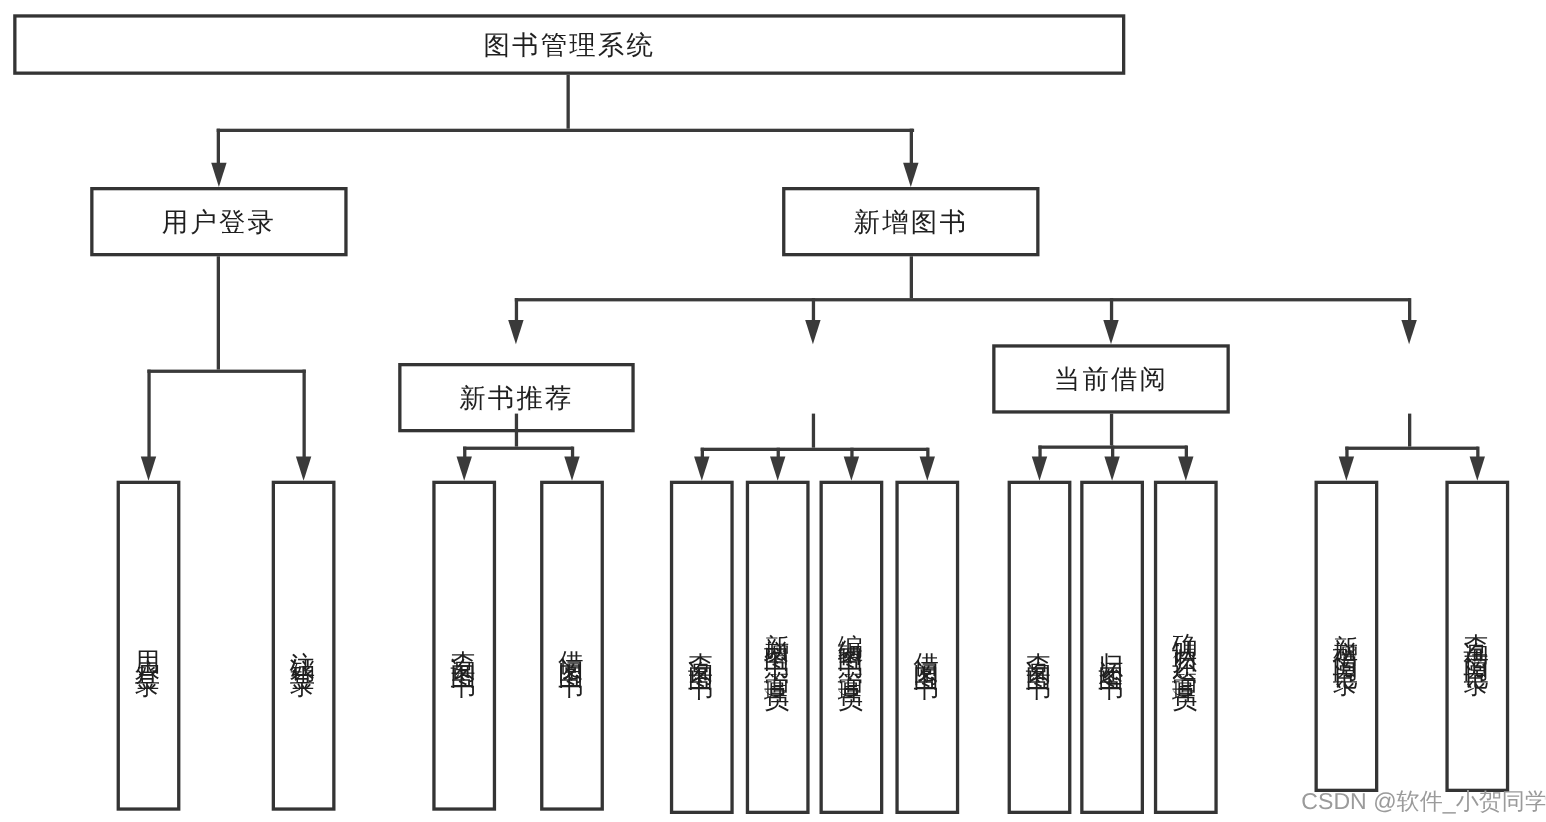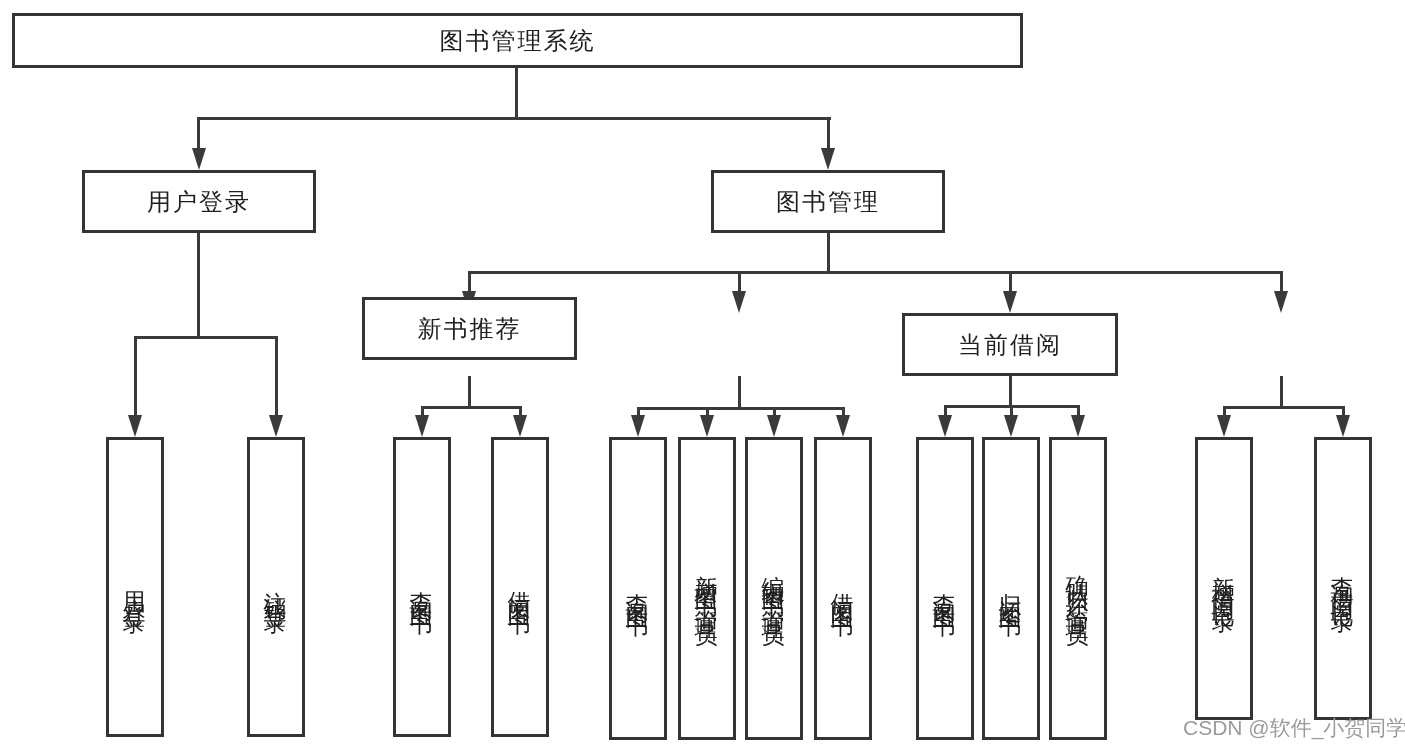--- a/index.html
+++ b/index.html
@@ -52,41 +52,41 @@
   <div class="box" style="left:12px;top:13px;width:1011px;height:55px">图书管理系统</div>
 
   <div class="vl" style="left:515px;top:68px;height:49px"></div>
   <div class="hl" style="left:197px;top:117px;width:634px"></div>
   <div class="vl" style="left:197px;top:117px;height:35px"></div>
   <div class="ar" style="left:192px;top:148px"></div>
   <div class="vl" style="left:827px;top:117px;height:35px"></div>
   <div class="ar" style="left:821px;top:148px"></div>
 
   <div class="box" style="left:82px;top:170px;width:234px;height:63px">用户登录</div>
-  <div class="box" style="left:711px;top:170px;width:234px;height:63px">图书管理</div>
+  <div class="box" style="left:711px;top:170px;width:234px;height:63px">新增图书</div>
 
   <div class="vl" style="left:197px;top:233px;height:103px"></div>
   <div class="hl" style="left:134px;top:336px;width:144px"></div>
   <div class="vl" style="left:134px;top:336px;height:80px"></div>
   <div class="ar" style="left:128px;top:415px"></div>
   <div class="vl" style="left:275px;top:336px;height:80px"></div>
   <div class="ar" style="left:269px;top:415px"></div>
 
   <div class="vl" style="left:827px;top:233px;height:38px"></div>
   <div class="hl" style="left:468px;top:271px;width:814px"></div>
   <div class="vl" style="left:468px;top:271px;height:22px"></div>
   <div class="ar" style="left:462px;top:291px"></div>
   <div class="vl" style="left:738px;top:271px;height:22px"></div>
   <div class="ar" style="left:732px;top:291px"></div>
   <div class="vl" style="left:1009px;top:271px;height:22px"></div>
   <div class="ar" style="left:1003px;top:291px"></div>
   <div class="vl" style="left:1280px;top:271px;height:22px"></div>
   <div class="ar" style="left:1274px;top:291px"></div>
 
-  <div class="box" style="left:362px;top:297px;width:215px;height:63px">新书推荐</div>
+  <div class="box" style="left:362px;top:330px;width:215px;height:63px">新书推荐</div>
   <div class="box" style="left:902px;top:313px;width:216px;height:63px">当前借阅</div>
 
   <div class="vl" style="left:468px;top:376px;height:30px"></div>
   <div class="hl" style="left:421px;top:406px;width:100px"></div>
   <div class="vl" style="left:421px;top:406px;height:11px"></div>
   <div class="ar" style="left:415px;top:415px"></div>
   <div class="vl" style="left:519px;top:406px;height:11px"></div>
   <div class="ar" style="left:513px;top:415px"></div>
 
   <div class="vl" style="left:738px;top:376px;height:31px"></div>

